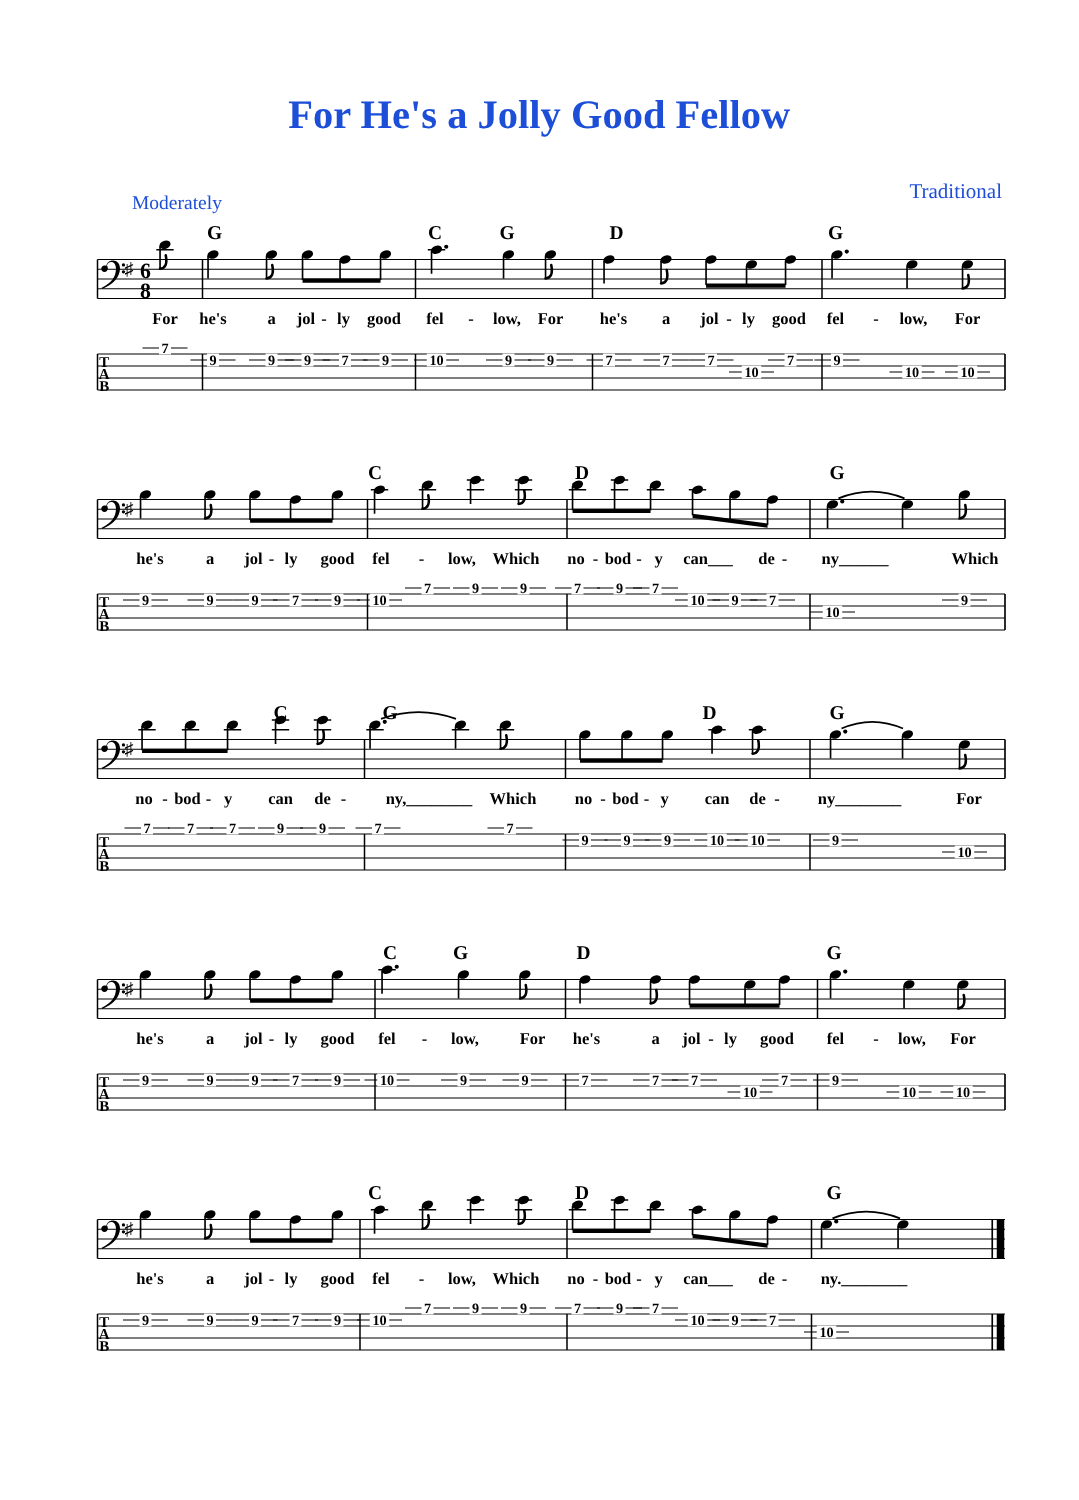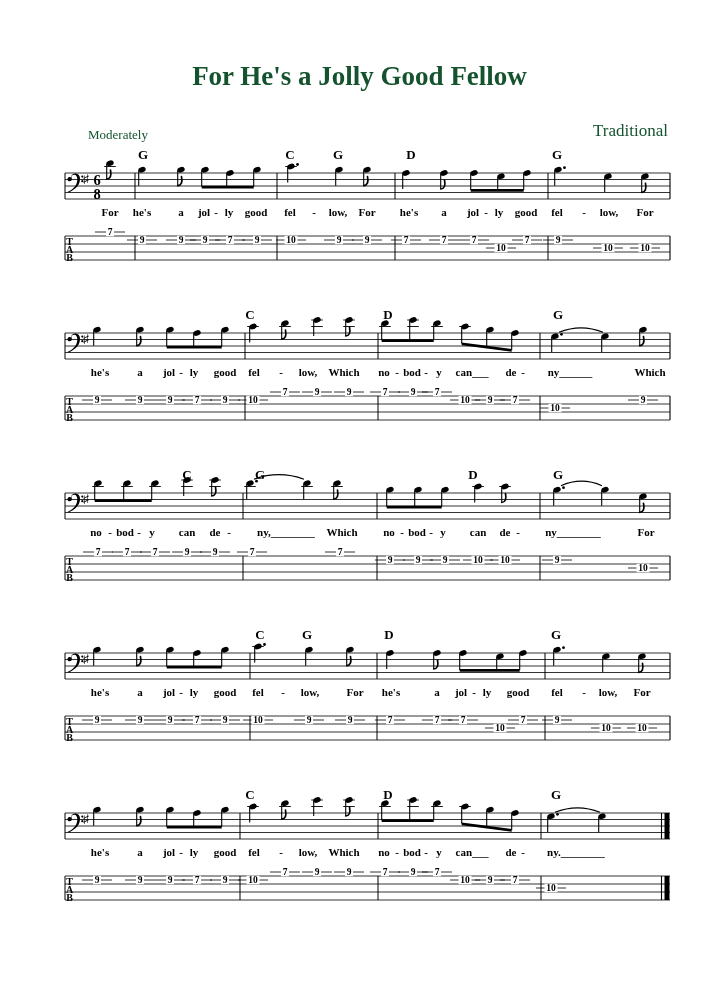--- a/index.html
+++ b/index.html
@@ -1,21 +1,21 @@
 <!DOCTYPE html>
 <html><head>
 <meta charset="utf-8">
 <style>
   html,body{margin:0;padding:0;background:#fff;}
   #page{position:relative;width:719px;height:1000px;background:#ffffff;overflow:hidden;
-        font-family:"Liberation Serif", serif;color:#14532d;}
+        font-family:"Liberation Serif", serif;color:#1d4ed8;}
   .title{position:absolute;top:61px;left:0;width:719px;text-align:center;
          font-size:27px;font-weight:bold;}
   .tempo{position:absolute;top:127px;left:88px;font-size:13px;font-weight:normal;}
-  .credit{position:absolute;top:121px;left:468px;width:200px;text-align:right;font-size:17px;}
+  .credit{position:absolute;top:121px;left:468px;width:200px;text-align:right;font-size:14px;}
   svg.system{position:absolute;left:0;}
 </style>
 </head>
 <body>
 
 <div id="page">
   <div class="title">For He's a Jolly Good Fellow</div>
   <div class="tempo">Moderately</div>
   <div class="credit">Traditional</div>
   <div id="systems">

